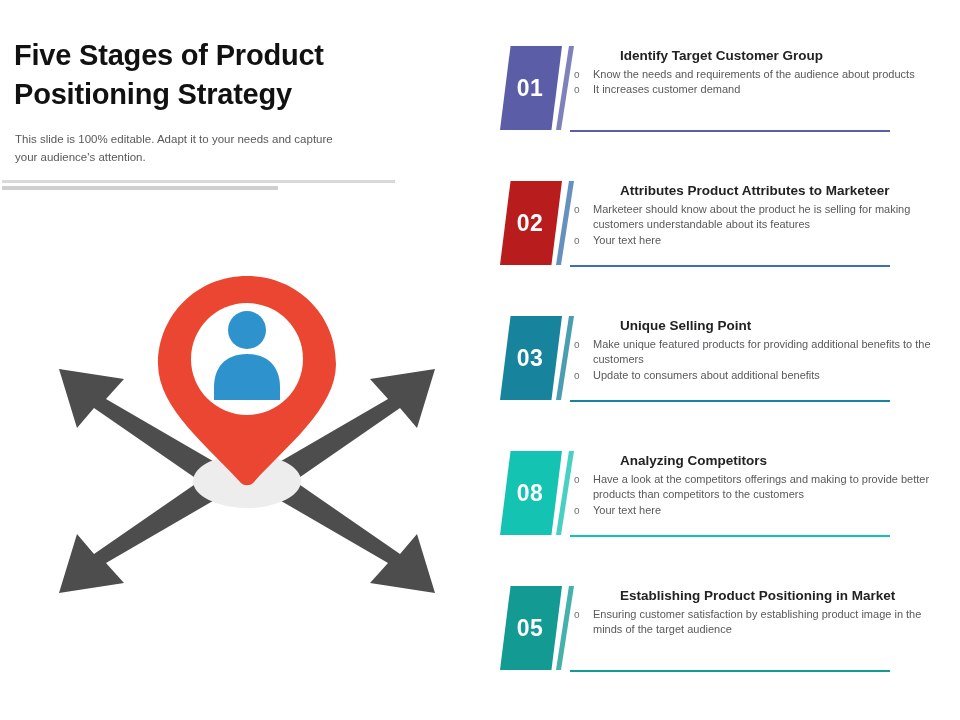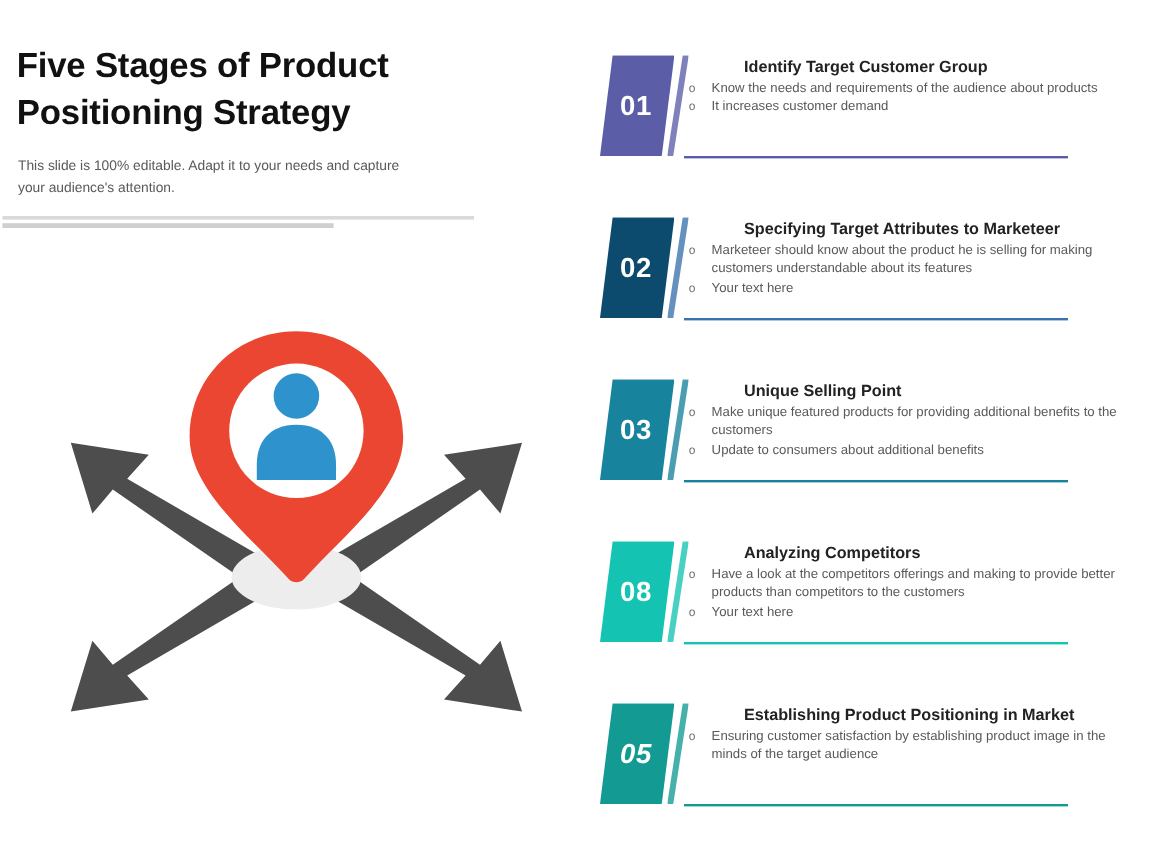--- a/index.html
+++ b/index.html
@@ -240,25 +240,25 @@
           <ul class="bullet-list">
             <li class="bullet-item"><span class="bullet-marker">o</span><span>Know the needs and requirements of the audience about products</span></li>
             <li class="bullet-item"><span class="bullet-marker">o</span><span>It increases customer demand</span></li>
           </ul>
         </div>
         <div class="stage-underline" style="background: rgb(91, 94, 166); top: 90px;"></div>
       </div>
       <div class="stage-row" style="top: 175px; height: 105px;">
         <div class="stage-card"></div>
         <div class="stage-badge-sliver" style="background: rgb(59, 114, 173);"></div>
-        <div class="stage-badge" style="background: #0c4a6e;">
+        <div class="stage-badge" style="background: #b91c1c;">
           <span class="stage-number">02</span>
         </div>
         <div class="stage-text">
-          <div class="stage-heading">Specifying Target Attributes to Marketeer</div>
+          <div class="stage-heading">Attributes Product Attributes to Marketeer</div>
           <ul class="bullet-list">
             <li class="bullet-item"><span class="bullet-marker">o</span><span>Marketeer should know about the product he is selling for making customers understandable about its features</span></li>
             <li class="bullet-item"><span class="bullet-marker">o</span><span>Your text here</span></li>
           </ul>
         </div>
         <div class="stage-underline" style="background: rgb(59, 114, 173); top: 90px;"></div>
       </div>
       <div class="stage-row" style="top: 310px; height: 105px;">
         <div class="stage-card"></div>
         <div class="stage-badge-sliver" style="background: rgb(24, 131, 156);"></div>
@@ -285,21 +285,21 @@
           <ul class="bullet-list">
             <li class="bullet-item"><span class="bullet-marker">o</span><span>Have a look at the competitors offerings and making to provide better products than competitors to the customers</span></li>
             <li class="bullet-item"><span class="bullet-marker">o</span><span>Your text here</span></li>
           </ul>
         </div>
         <div class="stage-underline" style="background: rgb(21, 195, 178); top: 90px;"></div>
       </div>
       <div class="stage-row" style="top: 580px; height: 105px;">
         <div class="stage-card"></div>
         <div class="stage-badge-sliver" style="background: rgb(18, 154, 147);"></div>
-        <div class="stage-badge" style="background: rgb(18, 154, 147); font-style: italic;">
+        <div class="stage-badge" style="background: rgb(18, 154, 147);">
           <span class="stage-number">05</span>
         </div>
         <div class="stage-text">
           <div class="stage-heading">Establishing Product Positioning in Market</div>
           <ul class="bullet-list">
             <li class="bullet-item"><span class="bullet-marker">o</span><span>Ensuring customer satisfaction by establishing product image in the minds of the target audience</span></li>
           </ul>
         </div>
         <div class="stage-underline" style="background: rgb(18, 154, 147); top: 90px;"></div>
       </div>

